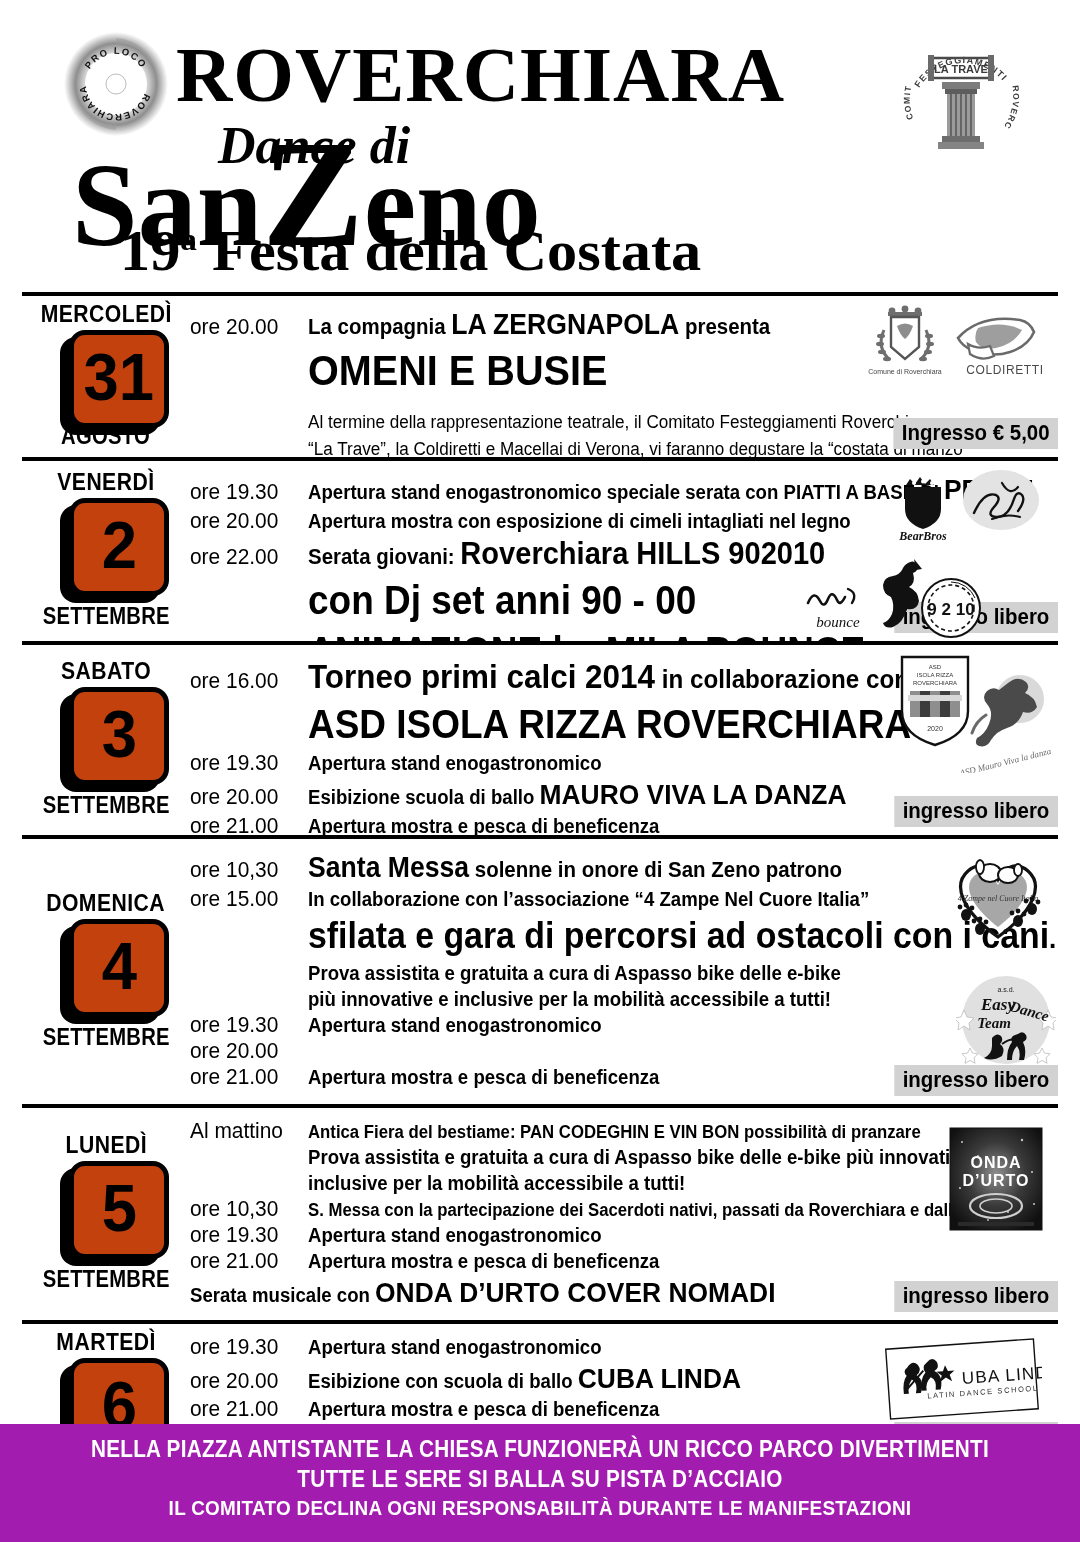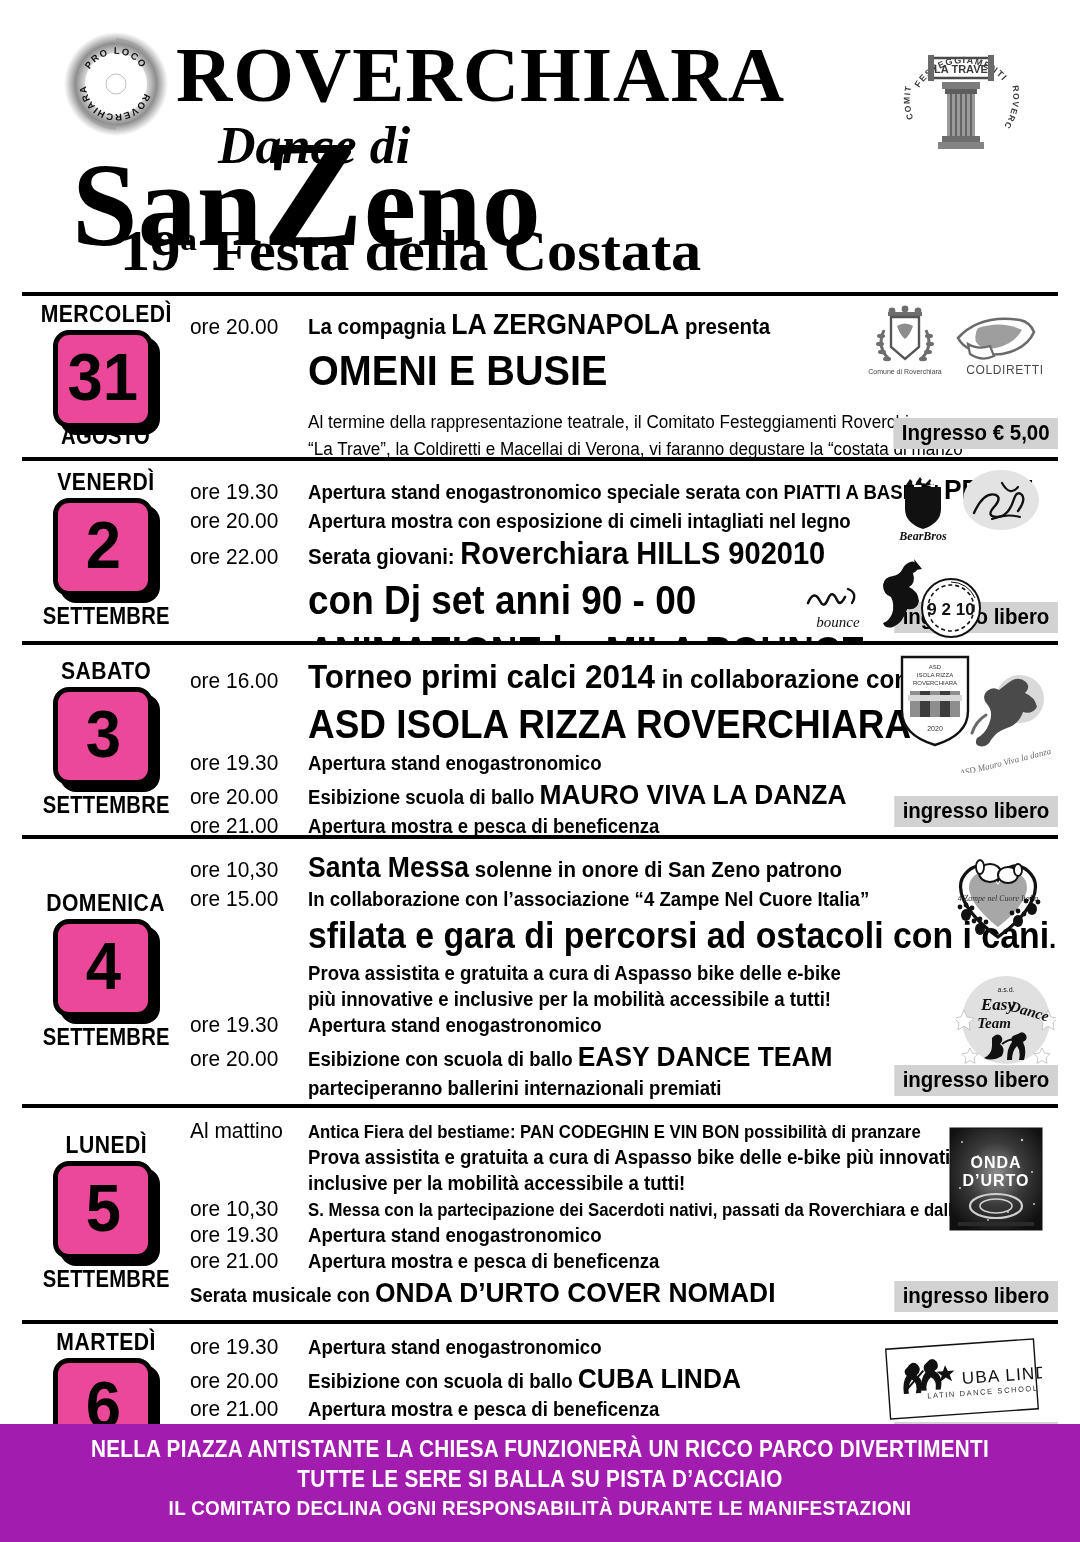--- a/index.html
+++ b/index.html
@@ -121,23 +121,23 @@
   }
   .daybox .shadow {
     position: absolute;
     left: 7px; top: 7px;
     width: 100px; height: 98px;
     background: #000;
     border-radius: 16px;
   }
   .daybox .face {
     position: absolute;
-    left: 0; top: 0;
+    left: 16px; top: 0;
     width: 100px; height: 98px;
-    background: #ec4899;
+    background: #c2410c;
     border: 5px solid #000;
     border-radius: 16px;
     display: flex;
     align-items: center;
     justify-content: center;
   }
   .daybox .num {
     font-family: "Liberation Sans", sans-serif;
     font-weight: bold;
     font-size: 66px;
@@ -549,24 +549,20 @@
           </div>
         </div>
         <div class="evrow">
           <div class="evtime">ore 19.30</div>
           <div class="evtext">
             <div class="ln s20">Apertura stand enogastronomico</div>
           </div>
         </div>
         <div class="evrow">
           <div class="evtime">ore 20.00</div>
-          <div class="evtext">
-            <div class="ln s20">Esibizione con scuola di ballo <span class="big">EASY DANCE TEAM</span></div>
-            <div class="ln s20">parteciperanno ballerini internazionali premiati</div>
-          </div>
         </div>
         <div class="evrow">
           <div class="evtime">ore 21.00</div>
           <div class="evtext">
             <div class="ln s20">Apertura mostra e pesca di beneficenza</div>
           </div>
         </div>
         <div class="badge" style="bottom: 8px;">ingresso libero</div>
         <div class="logo-abs" style="right: 8px; top: 10px; width: 104px; height: 104px;">
   <svg viewBox="0 0 104 104" width="104" height="104">

